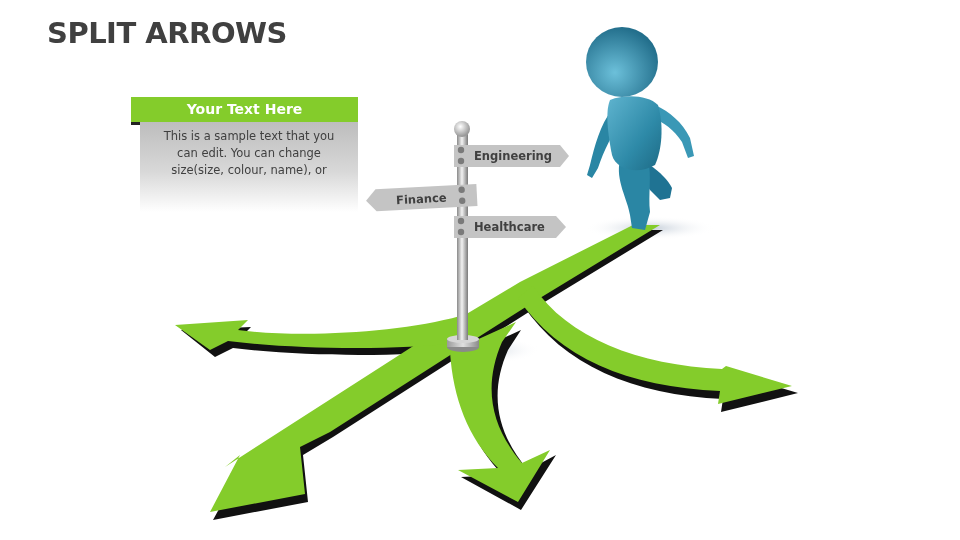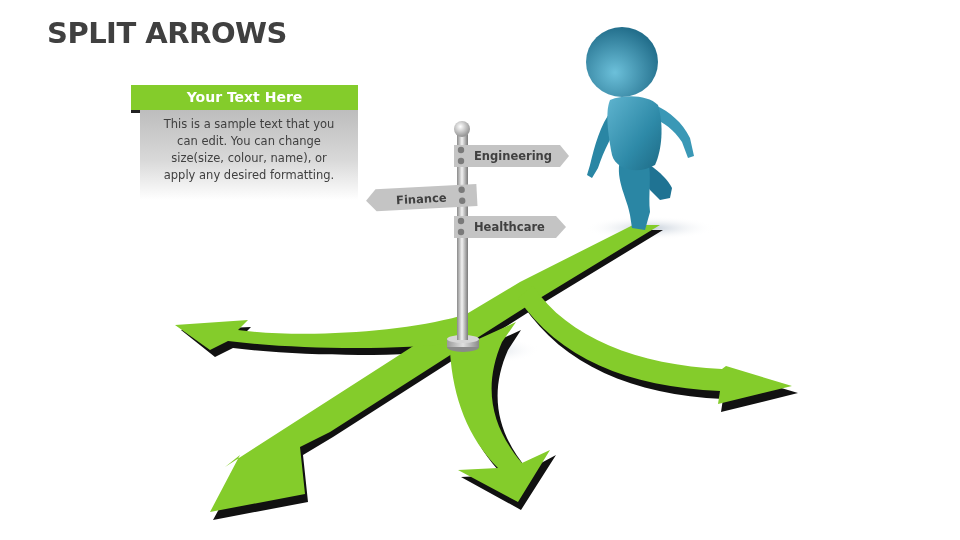--- a/index.html
+++ b/index.html
@@ -7,21 +7,21 @@
       width: 960px; height: 540px; position: relative; overflow: hidden;
       background: #ffffff;
       font-family: "Liberation Sans", "DejaVu Sans", sans-serif;
     }
     .slide-title {
       position: absolute; left: 47px; top: 16px;
       font-family: "DejaVu Sans", sans-serif;
       font-weight: bold; font-size: 29px; color: #404040;
       letter-spacing: -0.5px;
     }
-    .text-box { position: absolute; left: 131px; top: 85px; width: 227px; }
+    .text-box { position: absolute; left: 131px; top: 97px; width: 227px; }
     .text-box-header {
       position: relative; z-index: 2;
       background: #84cc2b; color: #ffffff; height: 25px; line-height: 25px;
       text-align: center; font-weight: bold; font-size: 14px;
       font-family: "DejaVu Sans", sans-serif;
     }
     .text-box-fold {
       position: absolute; left: 0; top: 25px; width: 9px; height: 3px;
       background: #222; z-index: 1;
     }
@@ -42,21 +42,20 @@
 
 <div class="slide-title">SPLIT ARROWS</div>
 
 <div class="text-box">
   <div class="text-box-header">Your Text Here</div>
   <div class="text-box-fold"></div>
   <div class="text-box-body">
     <div>This is a sample text that you</div>
     <div>can edit. You can change</div>
     <div>size(size, colour, name), or</div>
-    <div>apply any desired formatting.</div>
   </div>
 </div>
 
 <svg class="scene" width="960" height="540" viewBox="0 0 960 540">
   <defs>
     <radialGradient id="groundShadow" cx="50%" cy="50%" r="50%">
       <stop offset="0%" stop-color="#7a8fa8" stop-opacity="0.45"></stop>
       <stop offset="100%" stop-color="#ffffff" stop-opacity="0"></stop>
     </radialGradient>
     <linearGradient id="poleGrad" x1="0" x2="1" y1="0" y2="0">

